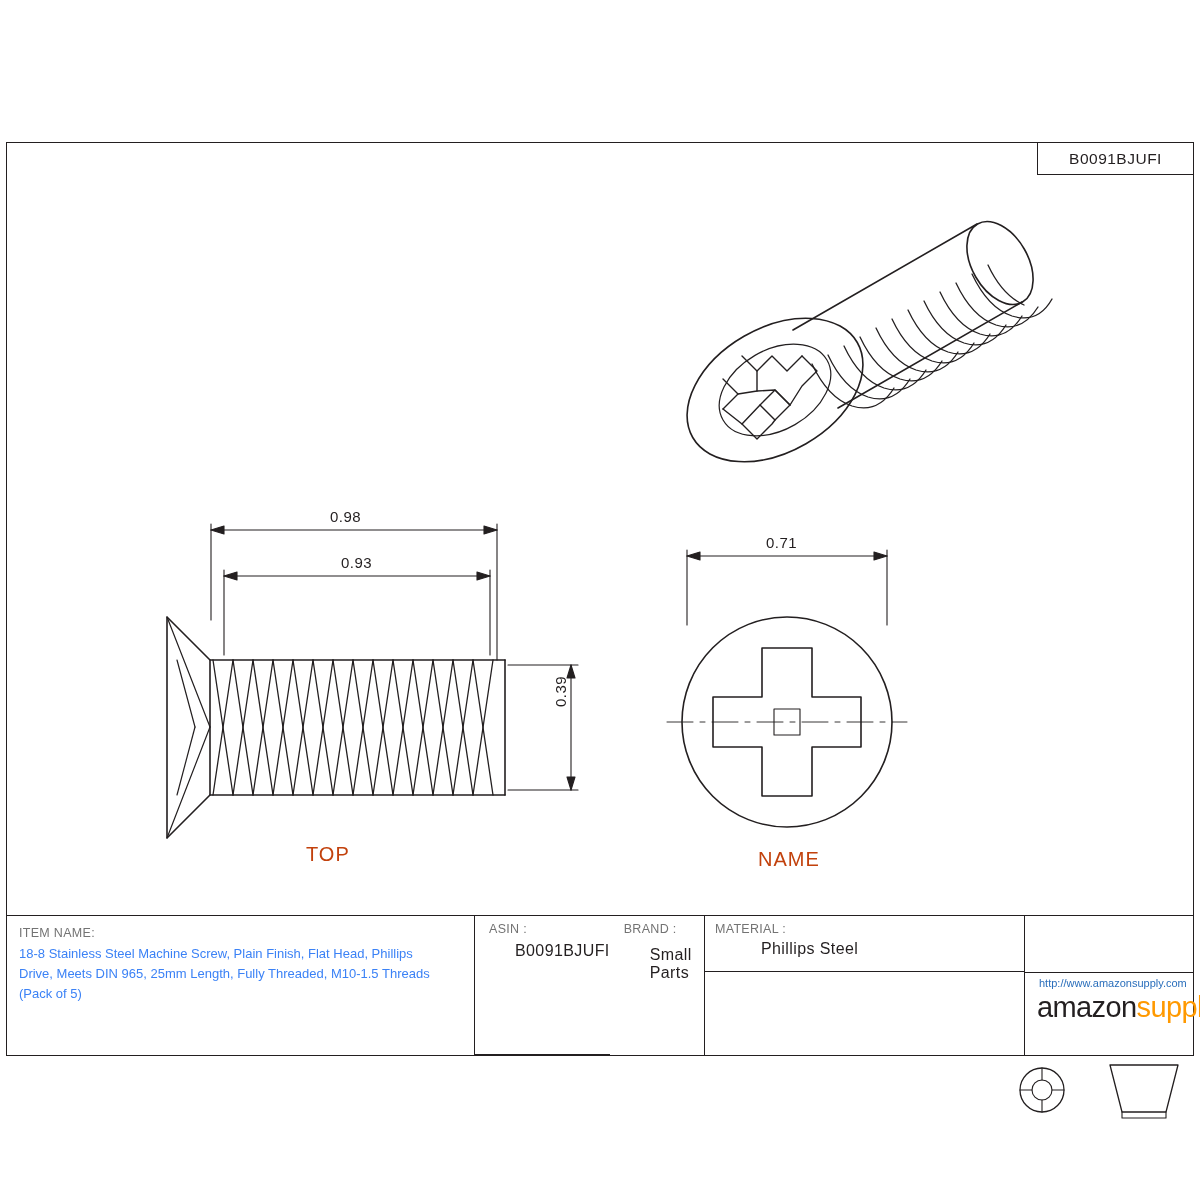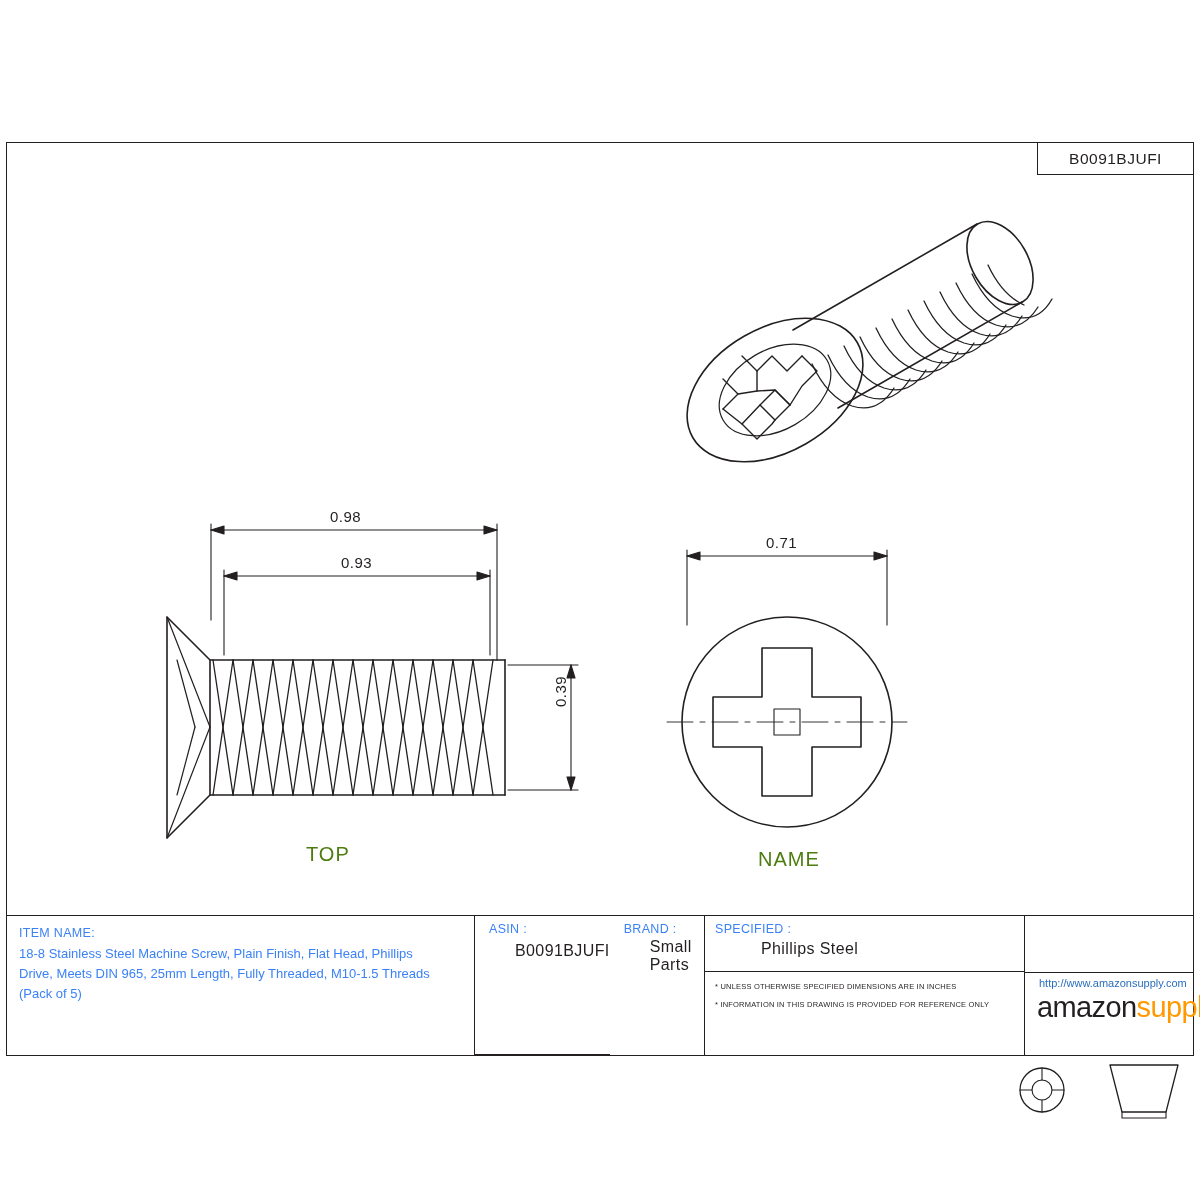--- a/index.html
+++ b/index.html
@@ -112,21 +112,21 @@
     border-bottom: 1.3px solid #231f20;
     position: relative;
   }
   .tb-logo .cell.second {
     flex: 1;
     position: relative;
   }
 
   .lbl {
     font-size: 12.5px;
-    color: #3b82f6;
+    color: #737373;
     letter-spacing: 0.3px;
   }
   .val-hand {
     font-size: 16px;
     color: #231f20;
     letter-spacing: 0.4px;
   }
   .desc {
     font-size: 13px;
     line-height: 20px;
@@ -159,21 +159,21 @@
   }
   .amazon-logo .supply {
     color: #ff9900;
   }
 
   
   .view-label {
     position: absolute;
     font-size: 20px;
     letter-spacing: 1px;
-    color: #4d7c0f;
+    color: #c2410c;
   }
   .dim-text {
     position: absolute;
     font-size: 15px;
     letter-spacing: 0.5px;
     color: #231f20;
   }
   svg { display: block; }
   .drawing {
     position: absolute;
@@ -324,32 +324,28 @@
         <div class="desc">18-8 Stainless Steel Machine Screw, Plain Finish, Flat Head, Phillips Drive, Meets DIN 965, 25mm Length, Fully Threaded, M10-1.5 Threads (Pack of 5)</div>
       </div>
 
       <div class="tb-col tb-mid">
         <div class="cell first">
           <div class="lbl">ASIN :</div>
           <div class="val-hand" style="margin-top:6px;margin-left:26px;">B0091BJUFI</div>
         </div>
         <div class="cell">
           <div class="lbl">BRAND :</div>
-          <div class="val-hand" style="margin-top:2px;margin-left:26px;">Small Parts</div>
+          <div class="val-hand" style="margin-top:10px;margin-left:26px;">Small Parts</div>
         </div>
       </div>
 
       <div class="tb-col tb-mat">
         <div class="cell first">
-          <div class="lbl">SPECIFIED :</div>
+          <div class="lbl">MATERIAL :</div>
           <div class="val-hand" style="margin-top:4px;margin-left:46px;">Phillips Steel</div>
-        </div>
-        <div class="cell second">
-          <div class="tiny-note">* UNLESS OTHERWISE SPECIFIED DIMENSIONS ARE IN INCHES</div>
-          <div class="tiny-note">* INFORMATION IN THIS DRAWING IS PROVIDED FOR REFERENCE ONLY</div>
         </div>
       </div>
 
       <div class="tb-col tb-logo">
         <div class="cell first"></div>
         <div class="cell second">
           <a class="url">http://www.amazonsupply.com</a>
           <div class="amazon-logo">
             <span>amazon</span><span class="supply">supply</span>
           </div>

